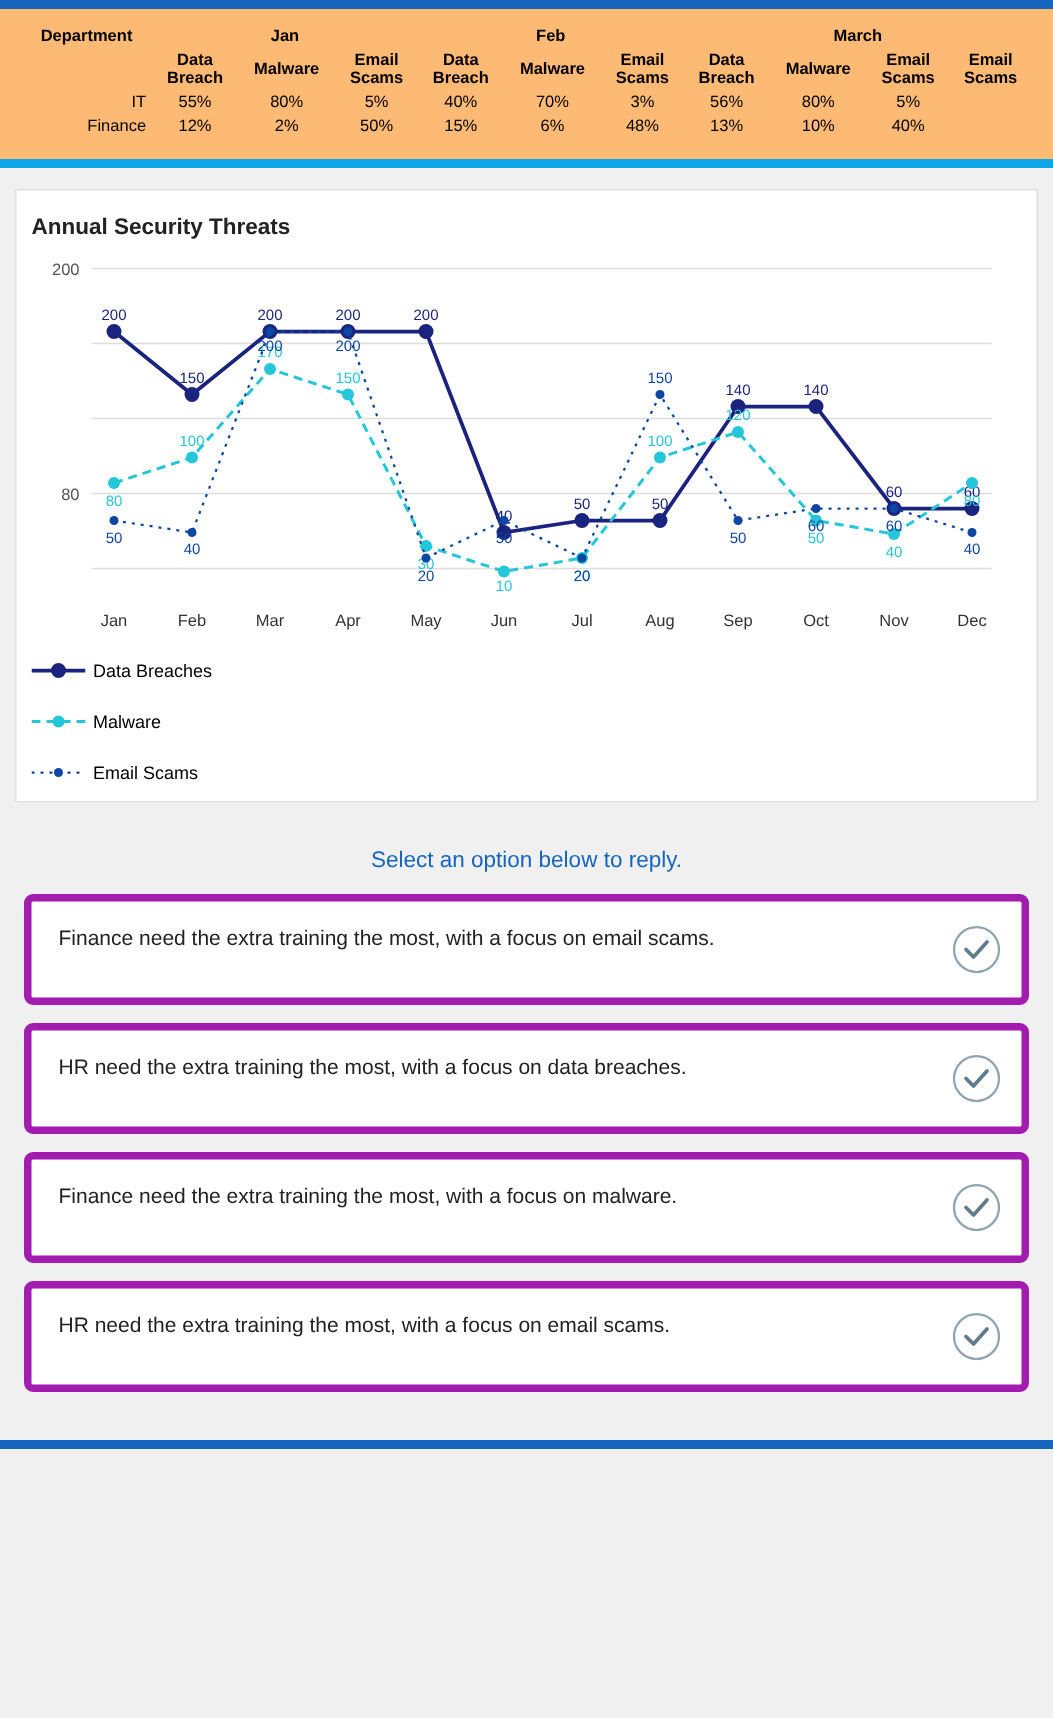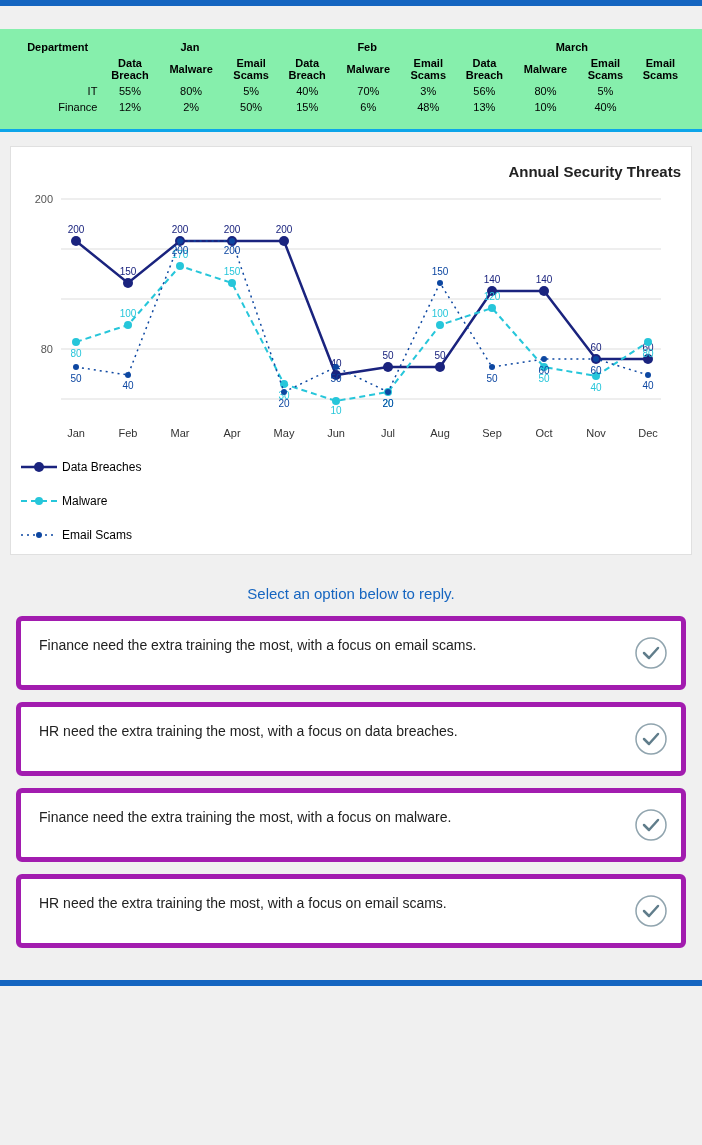--- a/index.html
+++ b/index.html
@@ -13,24 +13,23 @@
 
     
     .top-bar {
       background: #1565c0;
       height: 6px;
       width: 100%;
     }
 
     
     .table-section {
-      background: #86efac;
+      background: #fdba74;
       padding: 10px 14px 14px 14px;
-      border-bottom: 3px solid #0ea5e9;
-      margin-top: 23px;
+      border-bottom: 6px solid #0ea5e9;
     }
 
     .dept-table {
       width: 100%;
       border-collapse: collapse;
       font-size: 11px;
     }
 
     .dept-table th, .dept-table td {
       text-align: center;
@@ -50,21 +49,21 @@
 
     
     .chart-section {
       background: #fff;
       margin: 14px 10px;
       padding: 16px 10px 12px 10px;
       border: 1px solid #e0e0e0;
     }
 
     .chart-title {
-      text-align: right;
+      text-align: left;
       font-size: 15px;
       font-weight: bold;
       color: #222;
       margin-bottom: 4px;
     }
 
     .chart-subtitle {
       text-align: center;
       font-size: 13px;
       color: #222;

